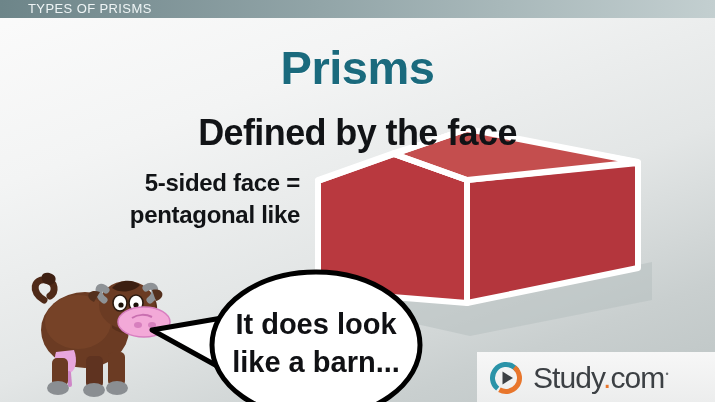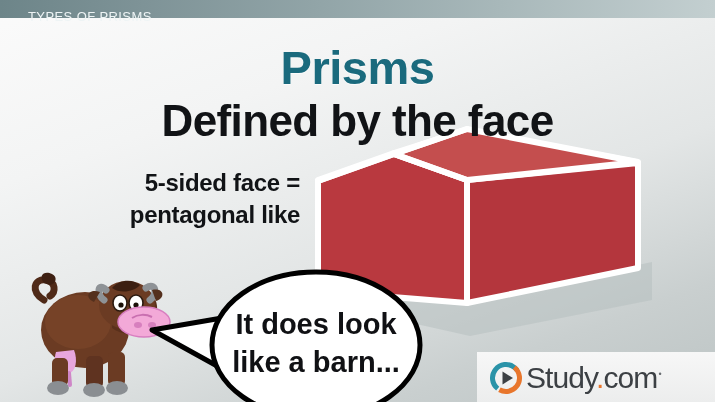--- a/index.html
+++ b/index.html
@@ -9,52 +9,52 @@
     background:linear-gradient(160deg,#fbfbfb 0%,#f3f4f4 28%,#e3e6e6 58%,#c9cfcf 82%,#bcc4c4 100%);
   }
   .stage{position:absolute;inset:0;}
 
   
   .topbar{
     position:absolute;left:0;top:0;width:715px;height:18px;
     background:linear-gradient(90deg,#6d8589 0%,#7e9397 20%,#92a5a8 45%,#a8b8ba 70%,#c3cfd0 100%);
   }
   .topbar-title{
-    position:absolute;left:28px;top:9px;
+    position:absolute;left:28px;top:1px;
     font-size:13px;letter-spacing:.4px;color:#eef4f5;
     font-family:"Liberation Sans",sans-serif;font-weight:400;white-space:nowrap;
   }
 
   
   .main-title{
     position:absolute;left:0;top:40px;width:715px;text-align:center;
     font-size:47px;font-weight:bold;color:#1a6a7d;letter-spacing:-.5px;
     text-shadow:0 1px 0 rgba(255,255,255,.7);
   }
   .sub-title{
-    position:absolute;left:0;top:96px;width:715px;text-align:center;
-    font-size:44px;font-weight:bold;color:#111316;letter-spacing:-.6px;
+    position:absolute;left:0;top:112px;width:715px;text-align:center;
+    font-size:36px;font-weight:bold;color:#111316;letter-spacing:-.6px;
   }
 
   
   .caption{
     position:absolute;left:20px;top:167px;width:280px;text-align:center;
     font-size:24px;font-weight:bold;color:#111316;line-height:1.34;letter-spacing:-.3px;
   }
   .caption div{white-space:nowrap;text-align:right;}
 
   
   .art{position:absolute;left:0;top:0;width:715px;height:402px;}
 
   
   .logo-panel{
     position:absolute;left:477px;top:352px;width:238px;height:50px;
     background:linear-gradient(180deg,#f7f7f7 0%,#eceded 100%);
   }
-  .logo-row{position:absolute;left:11px;top:8px;display:flex;align-items:center;gap:2px;}
+  .logo-row{position:absolute;left:11px;top:8px;display:flex;align-items:center;gap:9px;}
   .logo-text{
     font-size:30px;font-weight:normal;color:#3c4044;letter-spacing:-.9px;
     font-family:"Liberation Sans",sans-serif;
   }
   .logo-text .dot{color:#e8762c;}
   .logo-tm{font-size:9px;color:#6a6e72;vertical-align:super;margin-left:1px;}
 </style>
 </head>
 <body>
 

